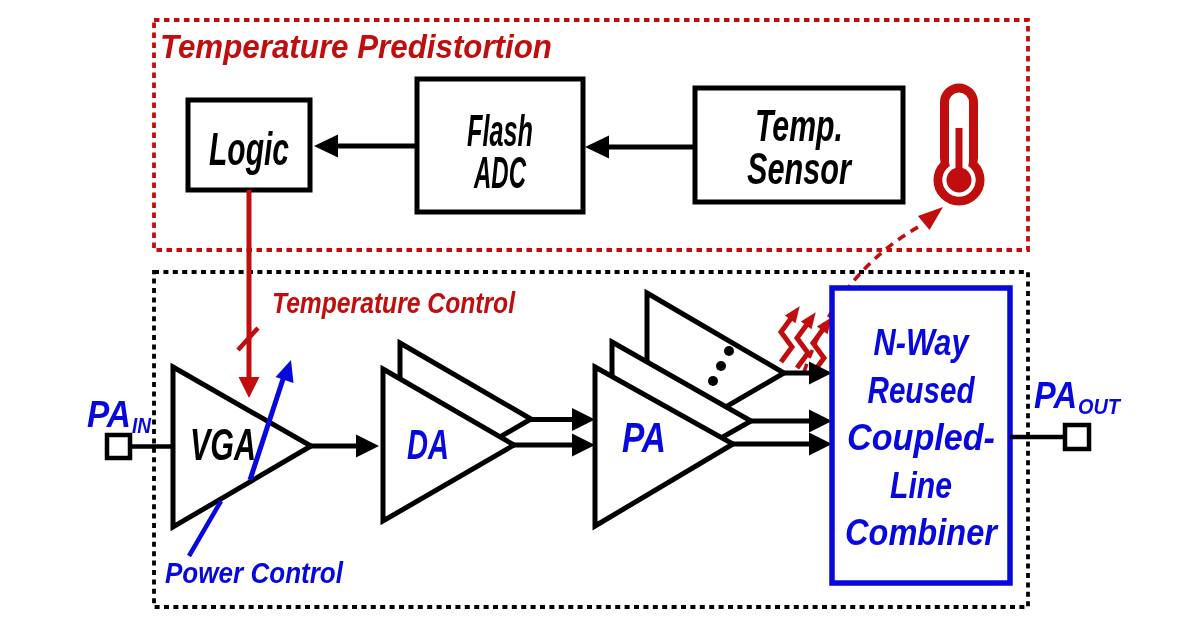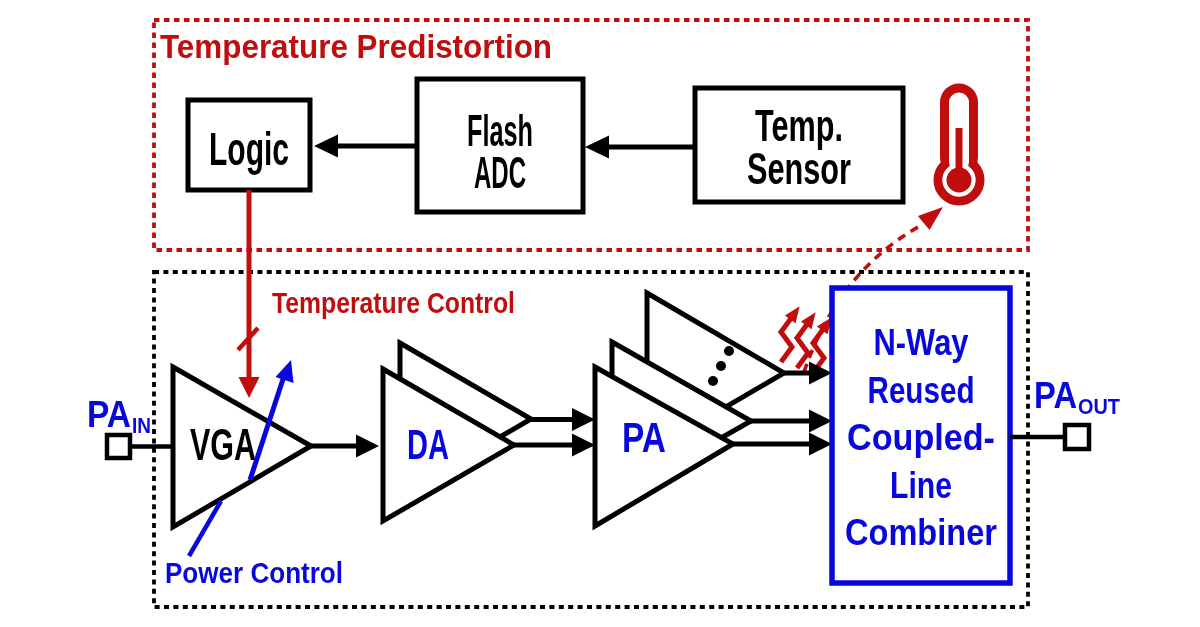--- a/index.html
+++ b/index.html
@@ -3,20 +3,21 @@
 <meta charset="utf-8">
 <style>
   html, body { margin: 0; padding: 0; background: #ffffff; }
   .canvas {
     position: relative;
     width: 1200px;
     height: 627px;
     background: #ffffff;
     font-family: "Liberation Sans", sans-serif;
     overflow: hidden;
+    font-style: italic;
   }
   svg text {
     font-family: "Liberation Sans", sans-serif;
     font-weight: bold;
   }
   .red-text   { fill: #C00D0D; }
   .blue-text  { fill: #0808DD; }
   .black-text { fill: #000000; }
 </style>
 </head>

